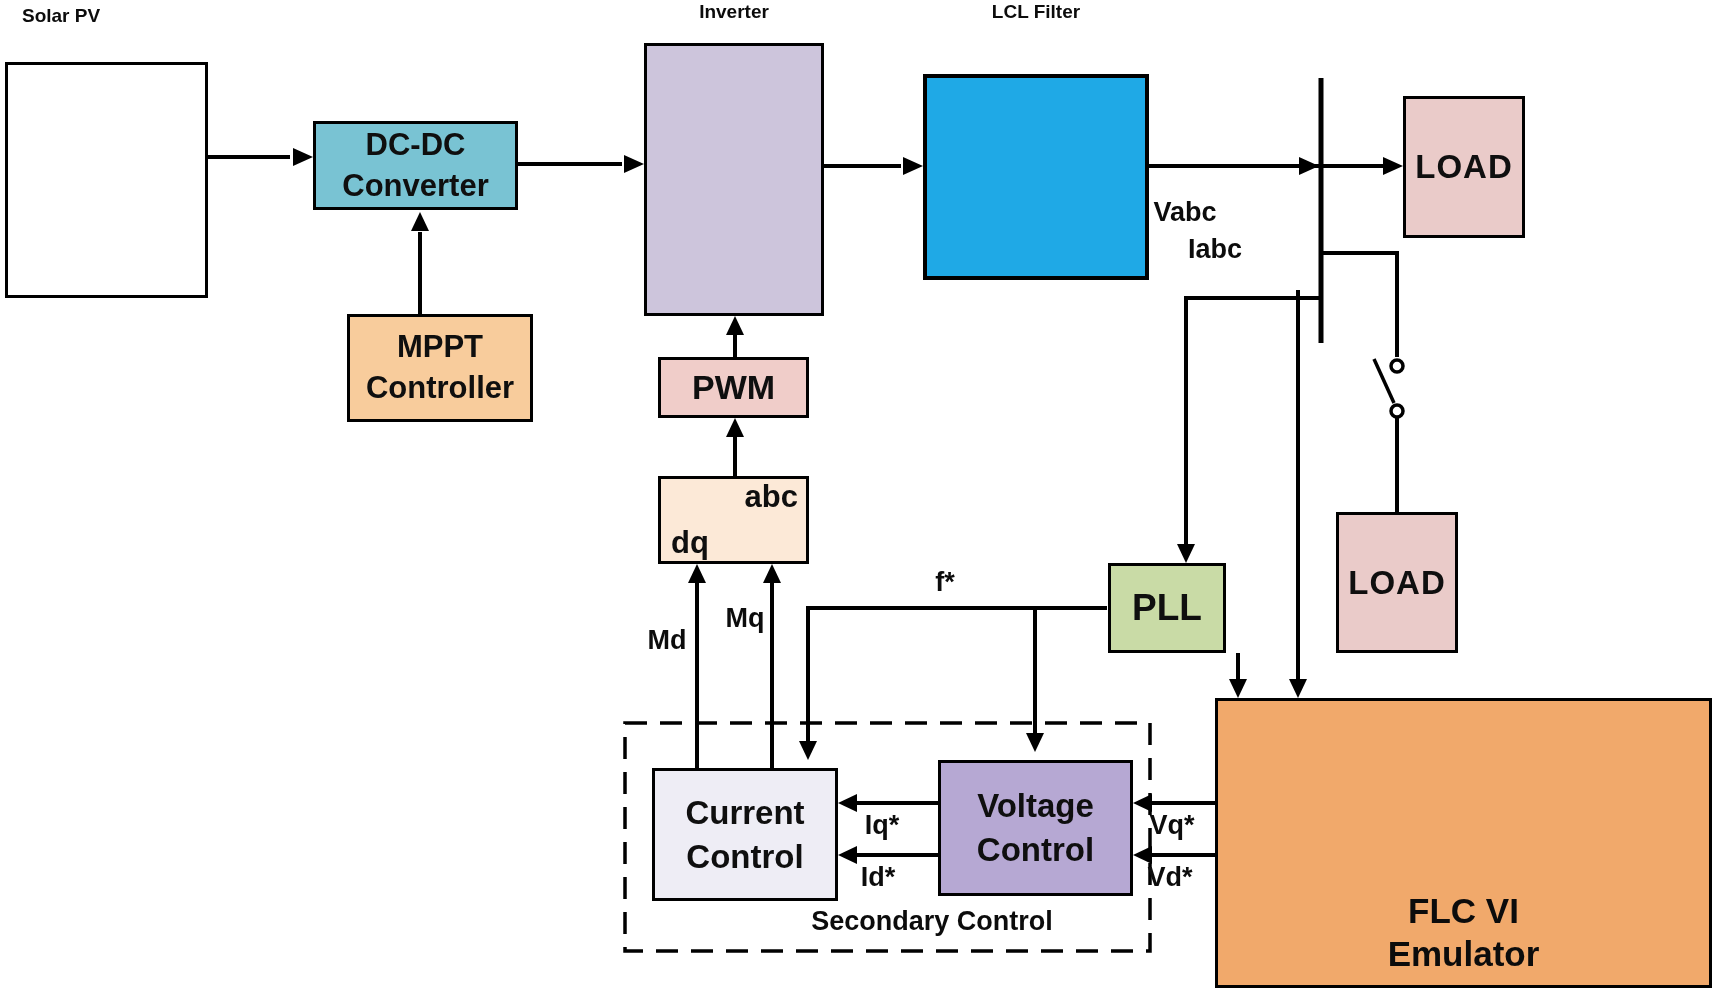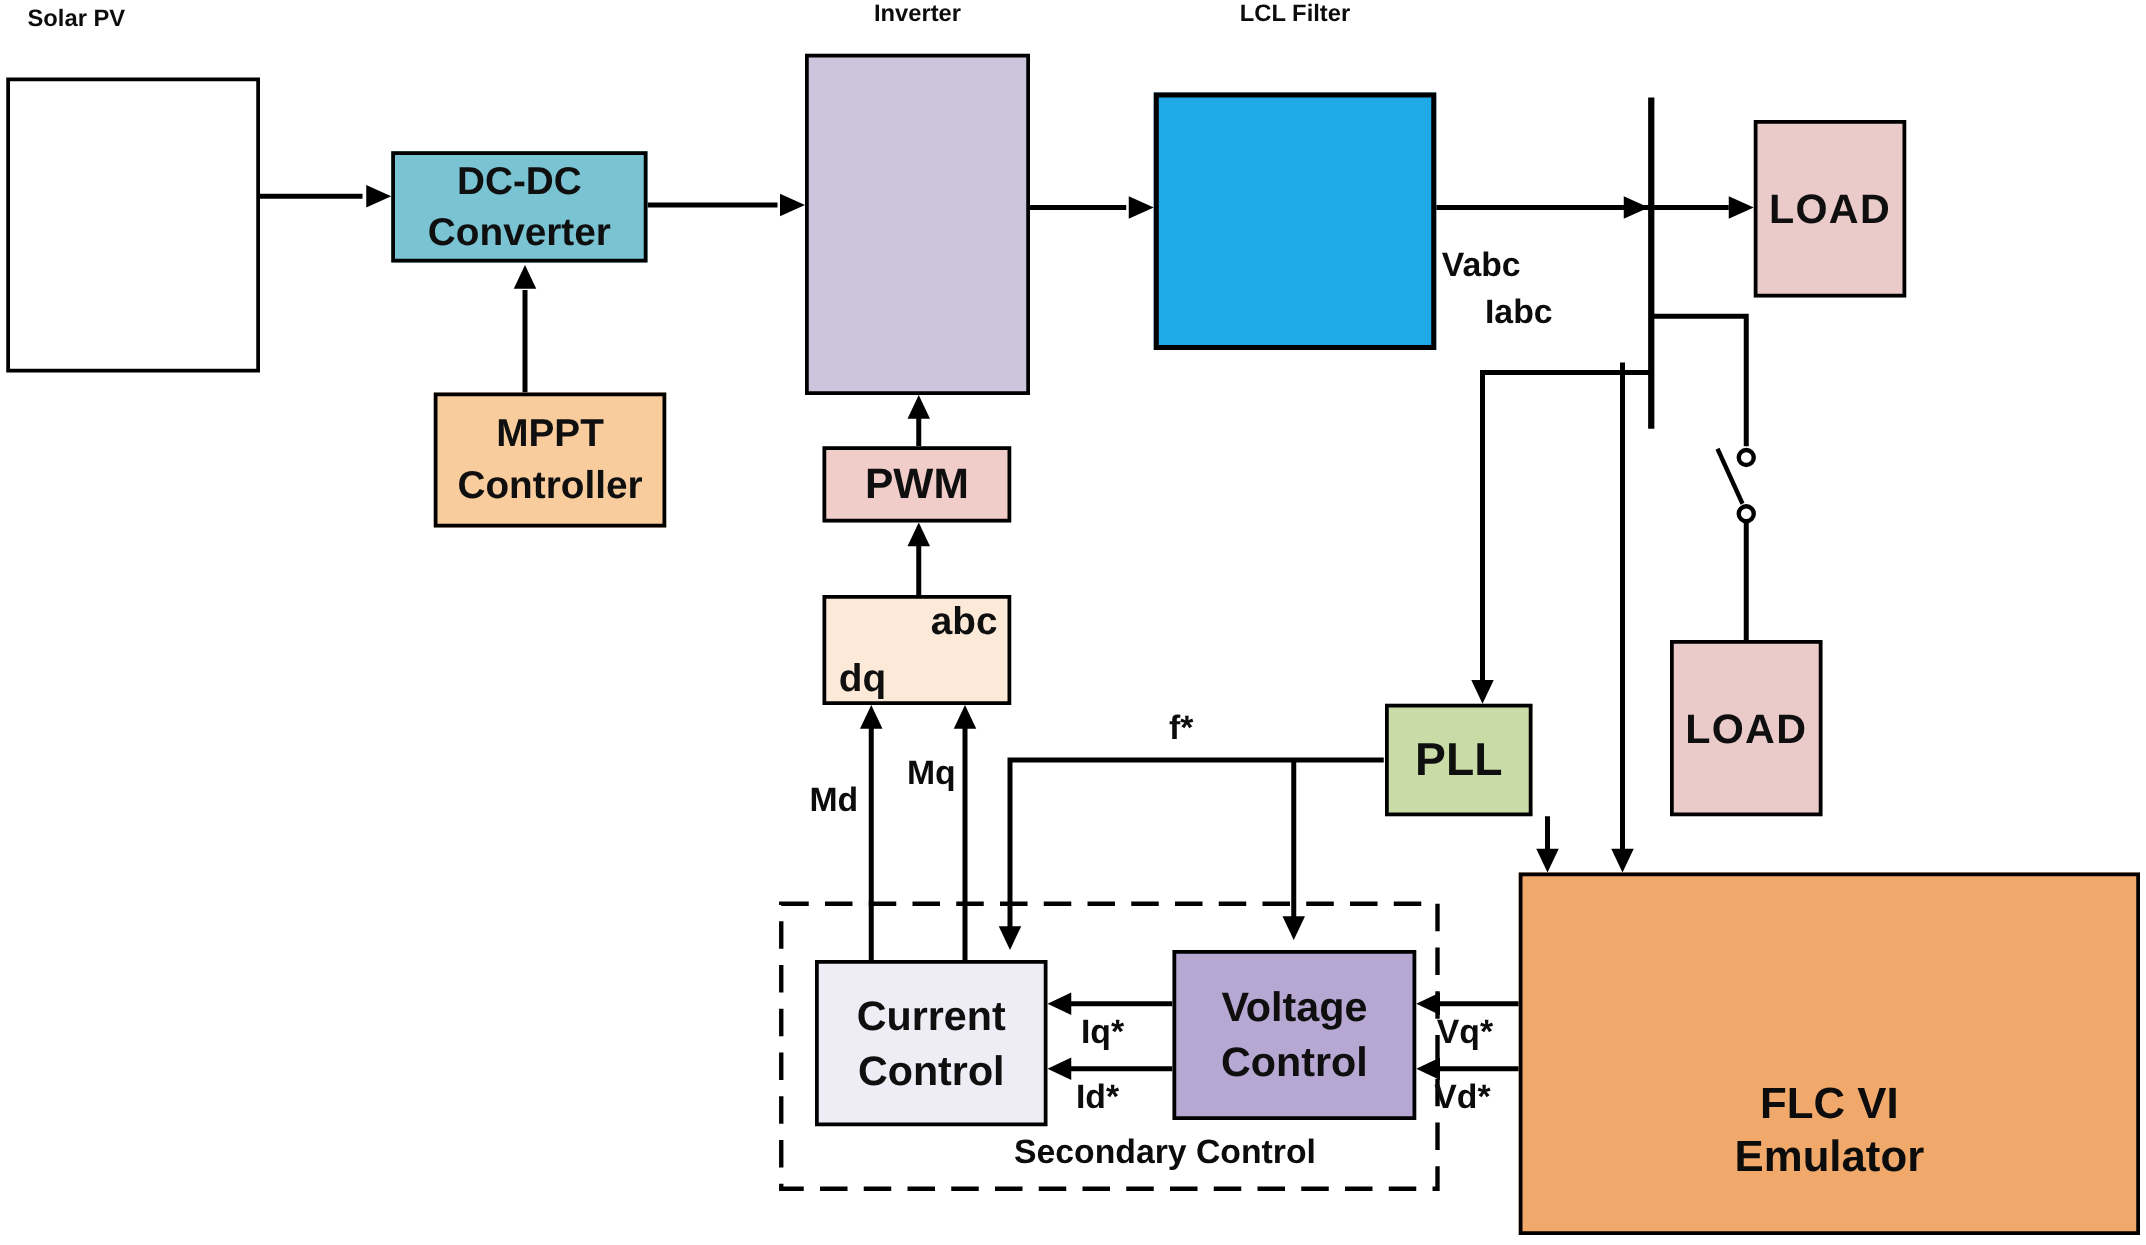--- a/index.html
+++ b/index.html
@@ -55,21 +55,21 @@
 
   <div class="box" style="left: 1336px; top: 512px; width: 122px; height: 141px; font-size: 33px; letter-spacing: 1px; background: rgb(234, 203, 201);">
     <span>LOAD</span>
   </div>
 
   <div class="box" style="left: 1108px; top: 563px; width: 118px; height: 90px; font-size: 37px; background: rgb(201, 219, 166);">
     <span>PLL</span>
   </div>
 
   <div class="box" style="left: 1215px; top: 698px; width: 497px; height: 290px; background: rgb(241, 169, 107);"></div>
-  <div class="lbl center two-line" style="left:1215px;top:862px;width:497px;font-size:35px;z-index:4;line-height:1.22;">
+  <div class="lbl center two-line" style="left:1215px;top:890px;width:497px;font-size:35px;z-index:4;line-height:1.22;">
     <div>FLC VI</div>
     <div>Emulator</div>
   </div>
 
   <div class="box two-line" style="left: 938px; top: 760px; width: 195px; height: 136px; font-size: 33px; background: rgb(182, 168, 211);">
     <span>Voltage</span>
     <span>Control</span>
   </div>
 
   <div class="box two-line" style="left: 652px; top: 768px; width: 186px; height: 133px; font-size: 33px; background: rgb(238, 237, 245);">

